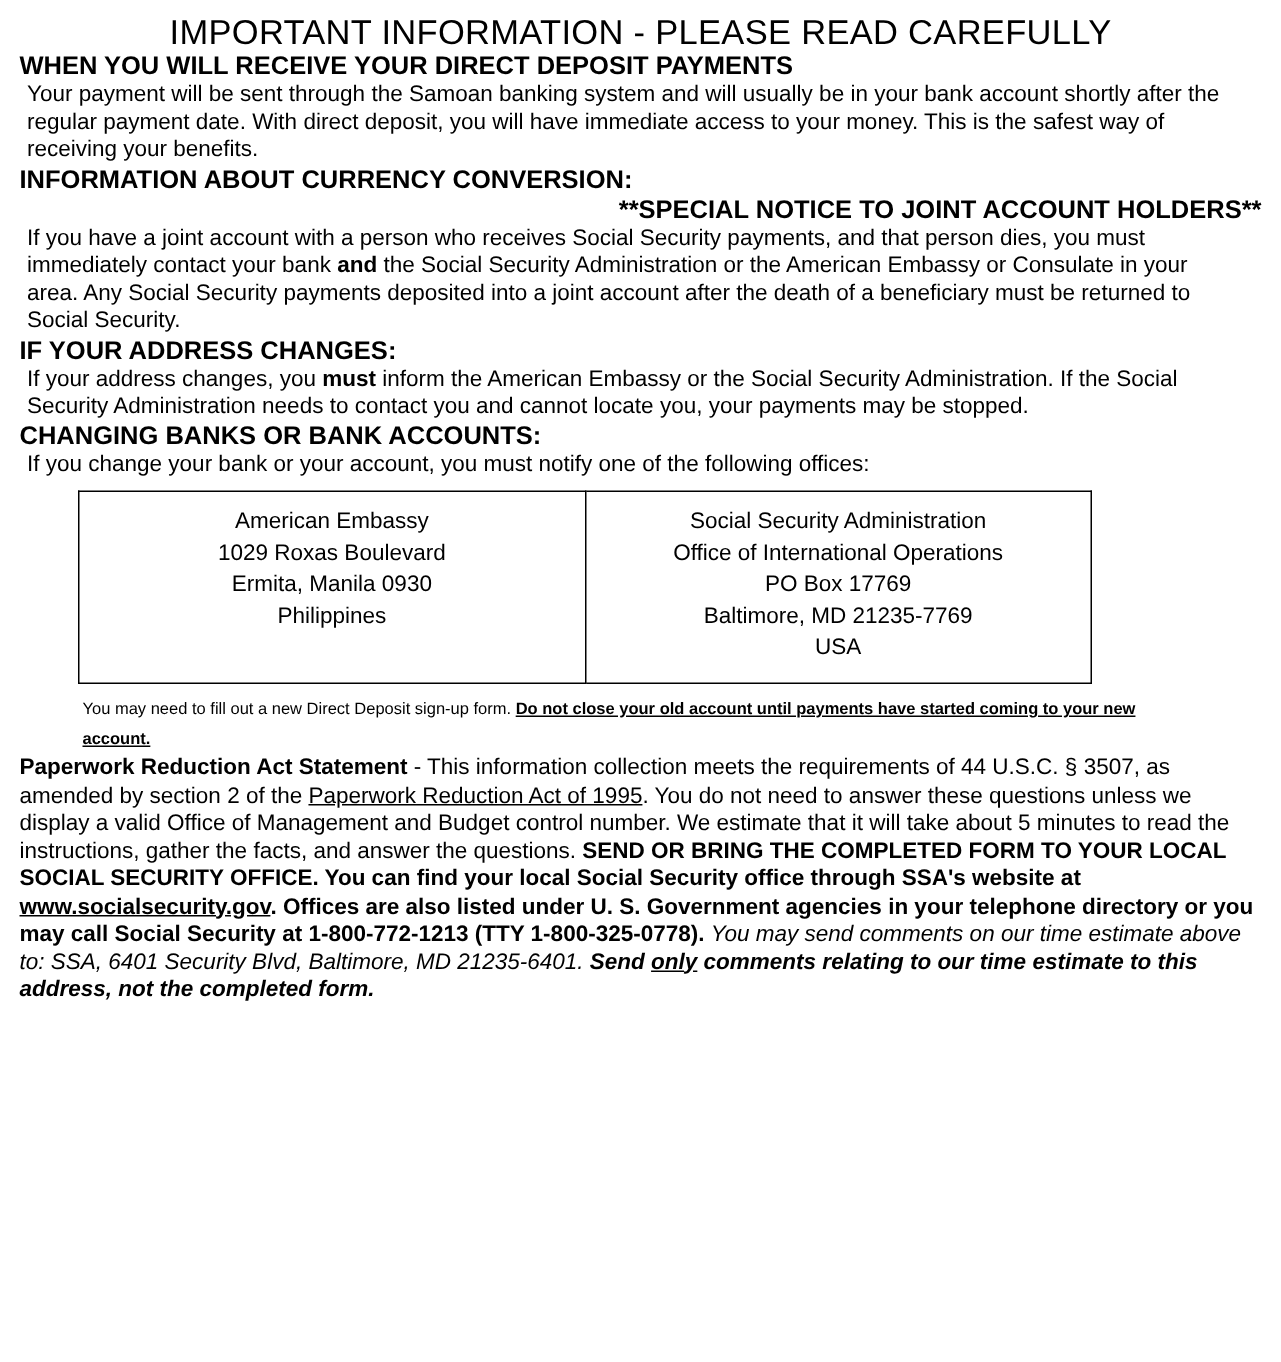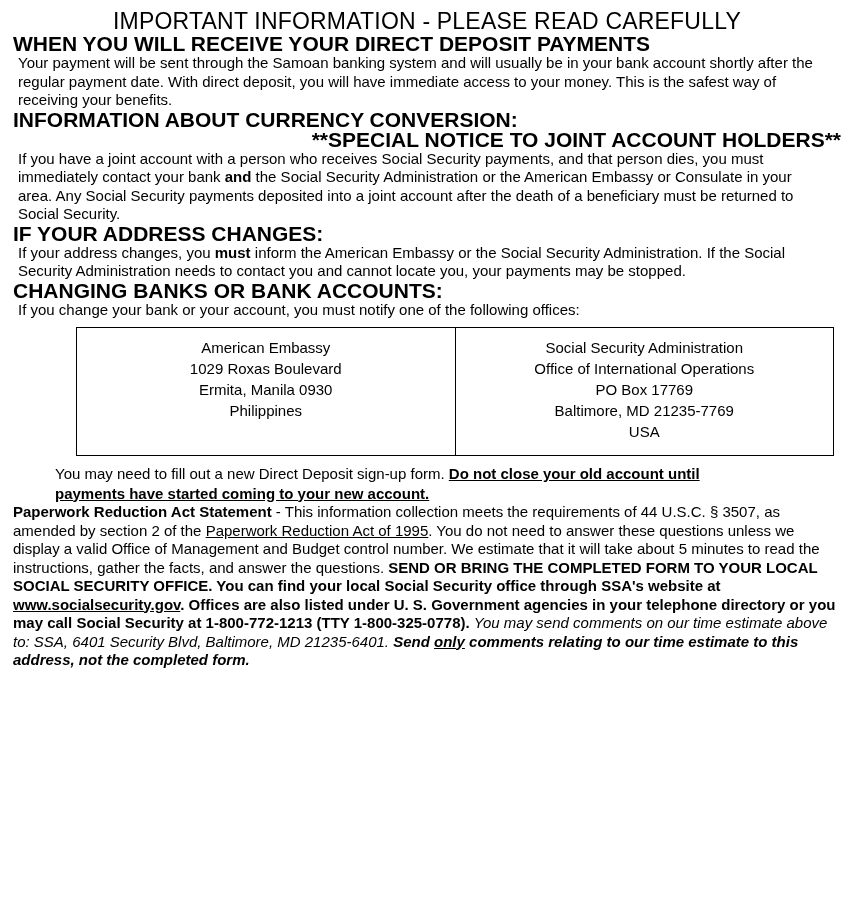--- a/index.html
+++ b/index.html
@@ -16,21 +16,21 @@
   h1.doc-title {
     font-size: 23px;
     font-weight: normal;
     text-align: center;
     letter-spacing: 0.2px;
     margin: 0 13px;
     line-height: 26px;
   }
 
   h2.sec-heading {
-    font-size: 21px;
+    font-size: 17px;
     font-weight: bold;
     line-height: 20px;
     margin: 0 13px;
   }
   h2.centered { text-align: right; }
 
   p.body {
     font-size: 15px;
     line-height: 18.5px;
     margin: 0 24px 0 18px;
@@ -44,36 +44,36 @@
   .mt-20 { margin-top: 20px; }
   .mt-13 { margin-top: 13px; }
   .mt-8  { margin-top: 8px; }
 
   span.b { font-weight: bold; }
   span.u { text-decoration: underline; }
   span.i { font-style: italic; }
 
   table.offices {
     border-collapse: collapse;
-    margin-left: 76px;
-    width: 758px;
+    margin-left: 52px;
+    width: 676px;
     table-layout: fixed;
   }
   table.offices td {
     border: 1px solid #000000;
     width: 50%;
     vertical-align: top;
     text-align: center;
     font-size: 15px;
     line-height: 21px;
     padding: 9px 8px 13px 8px;
   }
 
   p.note {
-    font-size: 15px;
+    font-size: 11px;
     line-height: 19.5px;
     margin-left: 55px;
     width: 715px;
   }
 
   p.paperwork {
     font-size: 15px;
     line-height: 18.5px;
     margin: 0 12px 0 13px;
   }

